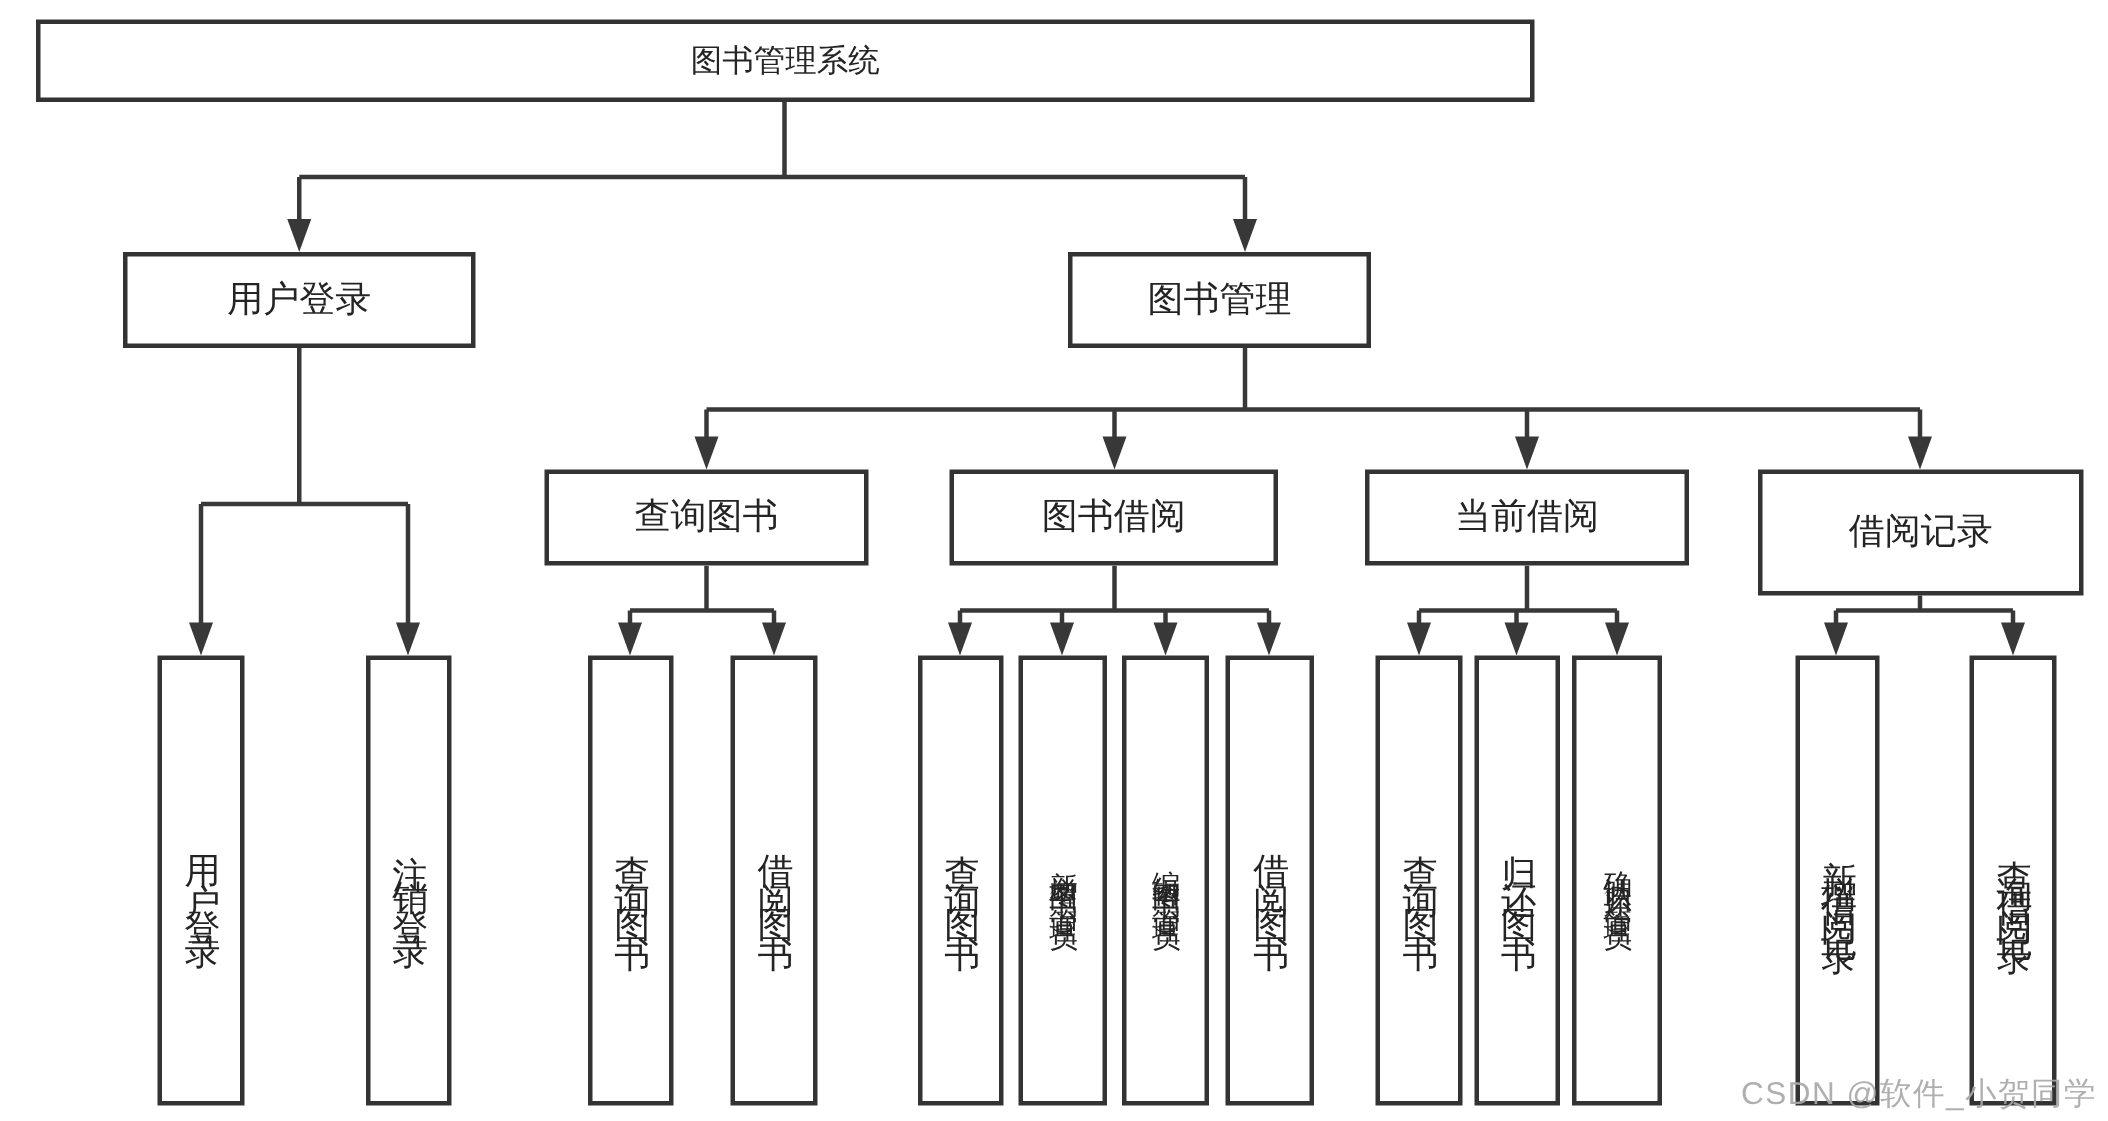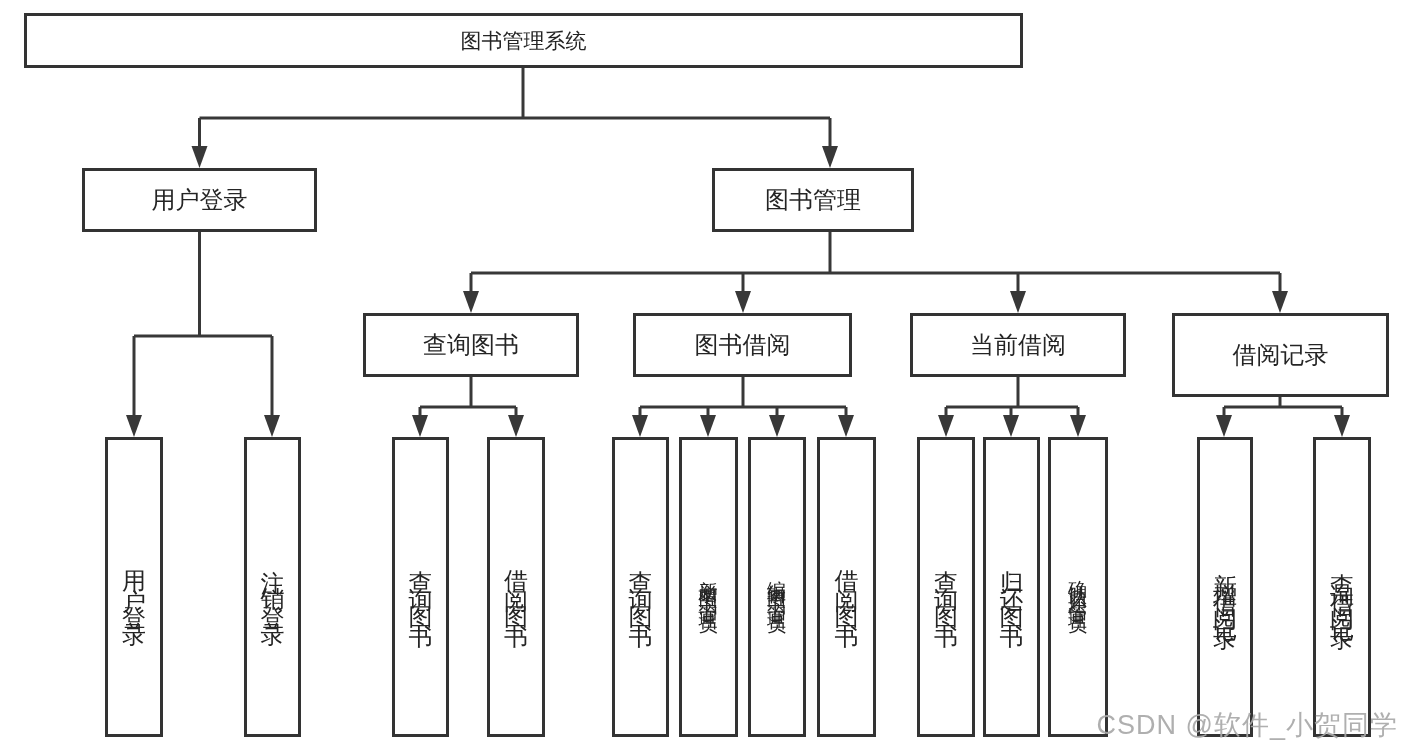--- a/index.html
+++ b/index.html
@@ -16,21 +16,21 @@
   .h{white-space:nowrap;}
   .v{
     writing-mode:vertical-rl;text-orientation:mixed;
     display:flex;align-items:center;justify-content:center;
   }
   .sp-lg{letter-spacing:18px;}   
   .sp-md{letter-spacing:11px;}   
   .sp-sm{letter-spacing:5px;font-size:19px;} 
   .watermark{
     position:absolute;right:7px;bottom:4px;z-index:2;
-    font-size:27px;color:#a9a9a9;opacity:0.92;letter-spacing:1px;white-space:nowrap;margin-left:36px;
+    font-size:21px;color:#a9a9a9;opacity:0.92;letter-spacing:1px;white-space:nowrap;margin-left:36px;
   }
 </style>
 </head>
 <body>
 
 <div class="canvas">
 
   <svg class="edges" width="1405" height="747" viewBox="0 0 1405 747">
     <g stroke="#383838" stroke-width="3" fill="#383838">
 

